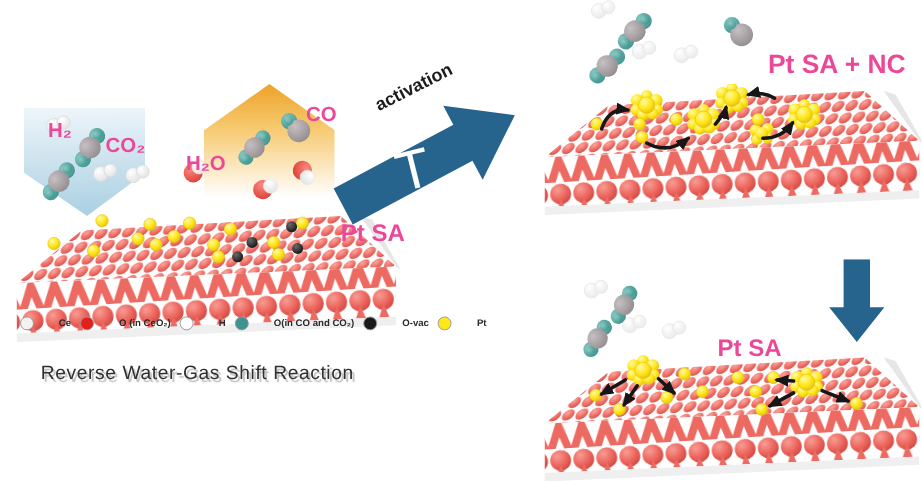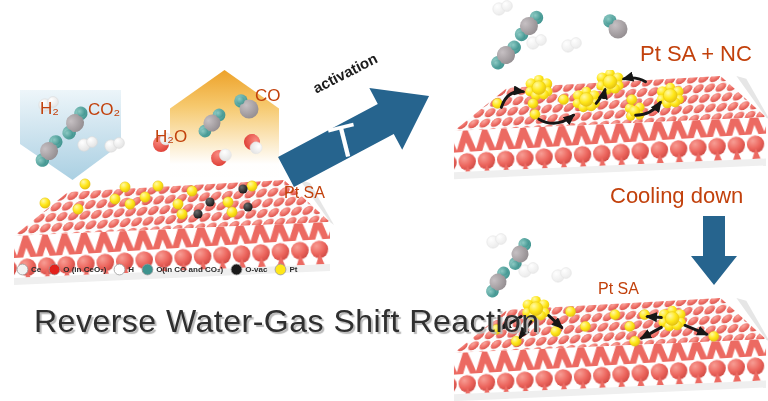--- a/index.html
+++ b/index.html
@@ -1,46 +1,46 @@
 <!DOCTYPE html>
 <html><head>
 <meta charset="utf-8">
 <style>
   html,body{margin:0;padding:0;background:#fff;}
   .stage{
     position:relative;width:768px;height:401px;background:#ffffff;overflow:hidden;
     font-family:"Liberation Sans","DejaVu Sans",sans-serif;color:#111;
   }
   .abs{position:absolute;}
-  .lbl{font-weight:normal;color:#c2410c;white-space:nowrap;}
+  .lbl{font-weight:bold;color:#ec4899;white-space:nowrap;}
   .lbl-mol{font-size:17px;}
-  .lbl-panel{font-size:16px;}
+  .lbl-panel{font-size:20px;}
   .lbl-panel-lg{font-size:22px;}
   .gas-shape{position:absolute;}
   .gas-blue{
     left:20px;top:90px;width:101px;height:90px;
     background:linear-gradient(178deg,#eef6fa 0%,#cfe4ef 45%,#a9cfe2 100%);
     clip-path:polygon(0 0,100% 0,100% 60%,52% 100%,0 60%);
   }
   .gas-orange{
     left:170px;top:70px;width:109px;height:107px;
     background:linear-gradient(180deg,#eda22a 0%,#f6c96e 34%,rgba(253,247,238,0.05) 88%);
     clip-path:polygon(50% 0,100% 36%,100% 100%,0 100%,0 36%);
   }
   .activation-label{
     left:291px;top:86px;width:120px;text-align:center;
     font-size:15px;font-weight:bold;color:#1c1c1c;
     transform:rotate(-27deg);transform-origin:10% 60%;white-space:nowrap;
   }
   .title{
-    left:34px;top:303px;font-size:32px;letter-spacing:0.5px;color:#2f2f2f;
+    left:34px;top:303px;font-size:16px;letter-spacing:0.5px;color:#2f2f2f;
     text-shadow:2px 2px 1px #b9b9b9;white-space:nowrap;
   }
   .legend{left:16px;top:263px;display:flex;align-items:center;gap:7px;}
-  .legend-item{display:flex;align-items:center;gap:2px;}
+  .legend-item{display:flex;align-items:center;gap:20px;}
   .legend-item span{font-size:8px;font-weight:bold;color:#2b2b2b;white-space:nowrap;}
   .legend-dot{stroke:#9a9a9a;stroke-width:0.8;}
   svg{display:block;}
   .mol-layer{left:0;top:0;pointer-events:none;}
 </style>
 </head>
 <body>
 
 <div class="stage">
 
@@ -269,29 +269,28 @@
       <polygon points="0,-17 113,-17 113,-35 162,0 113,35 113,17 0,17" fill="#26648e"></polygon>
       <text x="66" y="16" font-size="46" fill="#ffffff" text-anchor="middle" font-family="Liberation Sans, DejaVu Sans, sans-serif" transform="rotate(14 66 0)">T</text>
     </g>
   </svg>
 
   <svg class="abs" style="left:688px;top:216px;" width="52" height="72" viewBox="0 0 52 72">
     <polygon points="15,0 37,0 37,40 49,40 26,69 3,40 15,40" fill="#26648e"></polygon>
   </svg>
 
   <div class="abs lbl lbl-mol" style="left:40px;top:99px;">H₂</div>
-  <div class="abs lbl lbl-mol" style="left:88px;top:100px;">CO₂</div>
+  <div class="abs lbl lbl-mol" style="left:88px;top:112px;">CO₂</div>
   <div class="abs lbl lbl-mol" style="left:155px;top:127px;">H₂O</div>
   <div class="abs lbl lbl-mol" style="left:255px;top:86px;">CO</div>
 
   <div class="abs activation-label">activation</div>
 
   <div class="abs lbl lbl-panel" style="left:284px;top:184px;">Pt SA</div>
   <div class="abs lbl lbl-panel-lg lbl" style="left:640px;top:41px;">Pt SA + NC</div>
-  <div class="abs lbl lbl-panel-lg lbl" style="left:610px;top:183px;">Cooling down</div>
   <div class="abs lbl lbl-panel" style="left:598px;top:280px;">Pt SA</div>
 
   <div class="abs title">Reverse Water-Gas Shift Reaction</div>
 
   <div class="abs legend">
     <div class="legend-item">
       <svg width="13" height="13">
           <circle class="legend-dot" cx="6.5" cy="6.5" r="5.4" fill="#f2f2f2"></circle>
         </svg>
       <span>Ce</span>

